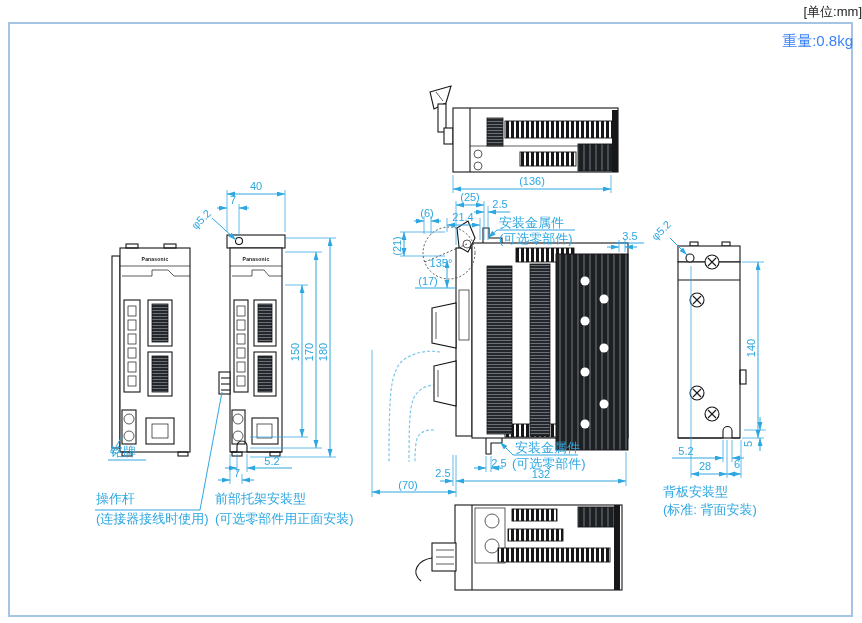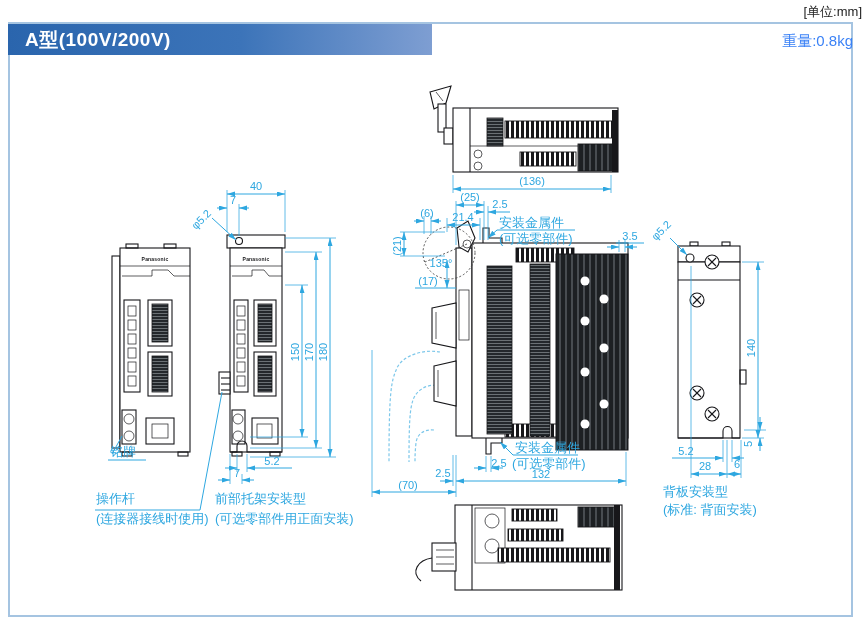--- a/index.html
+++ b/index.html
@@ -27,23 +27,20 @@
   .cable{stroke:#7cc7ea;stroke-width:1.2;fill:none;stroke-dasharray:3,2;}
   .ghost{stroke:#444;stroke-width:0.9;fill:none;stroke-dasharray:2,2;}
 </style>
 </head>
 <body>
 
 <div class="page">
 
   <div class="unit-note">[单位:mm]</div>
   <div class="frame"></div>
-  <div class="header-bar">
-    <span>A型(100V/200V)</span>
-  </div>
   <div class="weight">重量:0.8kg</div>
 
   <svg width="862" height="623" viewBox="0 0 862 623">
     <defs>
       <marker id="mE" markerWidth="9" markerHeight="7" refX="8" refY="2.5" orient="auto">
         <path d="M0,0 L8,2.5 L0,5 z" fill="#2ea7e0"></path>
       </marker>
       <marker id="mS" markerWidth="9" markerHeight="7" refX="8" refY="2.5" orient="auto-start-reverse">
         <path d="M0,0 L8,2.5 L0,5 z" fill="#2ea7e0"></path>
       </marker>

